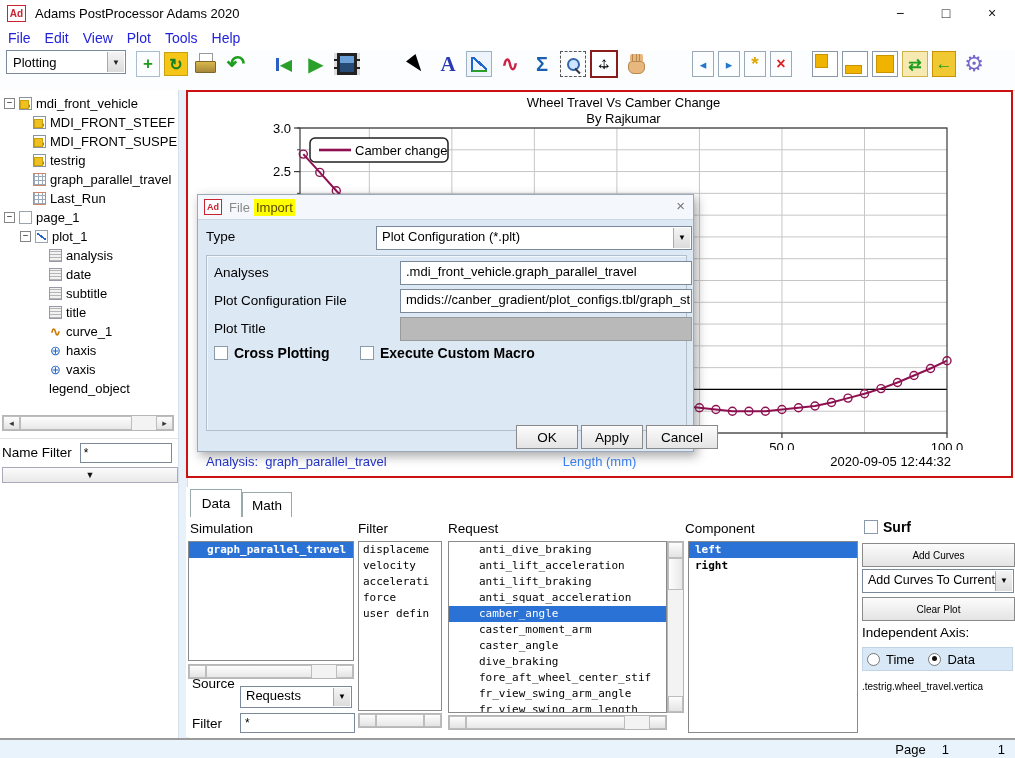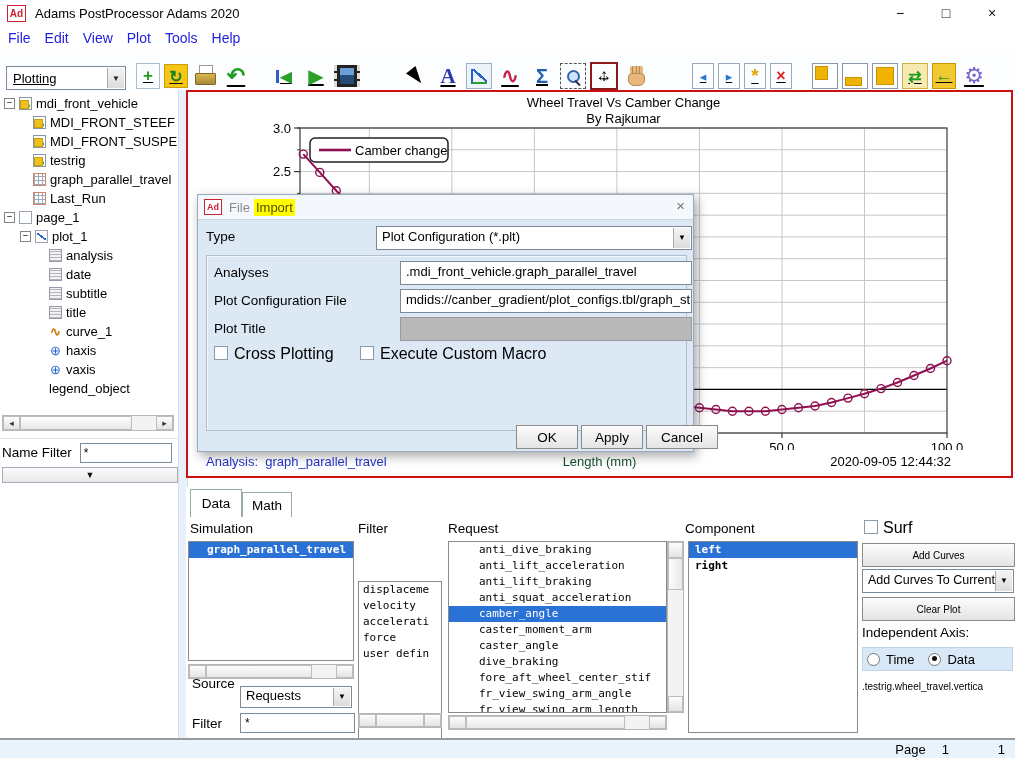--- a/index.html
+++ b/index.html
@@ -11,21 +11,21 @@
   .ad-badge{width:17px;height:15px;border:1.5px solid #c23;color:#c23;font-weight:bold;font-size:10px;display:flex;align-items:center;justify-content:center;margin-left:7px;background:#fff;}
   .win-title{margin-left:9px;font-size:13px;}
   .win-controls{position:absolute;right:0;top:0;height:26px;display:flex;}
   .win-btn{width:46px;height:26px;display:flex;align-items:center;justify-content:center;font-size:14px;color:#111;}
 
   
   .menubar{position:absolute;left:0;top:26px;width:1015px;height:24px;display:flex;align-items:center;padding-left:2px;background:#fff;}
   .menu-item{color:#2222dd;padding:2px 8px 2px 6px;font-size:14px;}
 
   
-  .toolbar{position:absolute;left:0;top:50px;width:1015px;height:40px;background:#fcfdff;border-bottom:1px solid #d6dde6;display:flex;align-items:flex-end;text-decoration:underline;}
+  .toolbar{position:absolute;left:0;top:50px;width:1015px;height:40px;background:#fcfdff;border-bottom:1px solid #d6dde6;display:flex;align-items:flex-start;}
   .combo{position:relative;height:22px;background:#fff;border:1px solid #7a8a9a;display:flex;align-items:center;padding-left:6px;font-size:13px;}
   .combo .arrowbox{position:absolute;right:1px;top:1px;bottom:1px;width:16px;background:linear-gradient(#f4f4f4,#dcdcdc);border-left:1px solid #aaa;display:flex;align-items:center;justify-content:center;font-size:8px;color:#222;}
   #mode-combo{width:112px;margin-left:6px;}
   #toolbar-icons{display:flex;align-items:center;margin-left:8px;}
   .tb{width:28px;height:28px;margin:0 2px;display:flex;align-items:center;justify-content:center;font-size:17px;position:relative;flex:none;}
   .tb.gap{margin-left:18px;}
   .tb.biggap{margin-left:40px;}
   .tb.framed{border:1px solid #8a97a8;background:#f7fafd;}
   .tb[data-name="new-page-icon"]{color:#1f9d1f;font-weight:bold;background:#fbfdff;border:1px solid #aabccd;width:22px;height:24px;}
   .tb[data-name="reload-icon"]{color:#17821d;background:#f5c518;border:1px solid #c9a00a;font-weight:bold;font-size:16px;width:22px;height:22px;}
@@ -92,37 +92,37 @@
   .namefilter .lbl{margin-left:2px;font-size:13.5px;}
   .namefilter input{margin-left:8px;width:84px;height:18px;border:1px solid #7a8a9a;font-size:12px;padding:0 3px;font-family:"Liberation Sans",sans-serif;}
   .collapse-btn{position:absolute;left:2px;top:377px;width:174px;height:14px;border:1px solid #aab;background:linear-gradient(#fbfbfb,#e9e9e9);display:flex;align-items:center;justify-content:center;font-size:9px;color:#111;}
 
   
   .plotregion{position:absolute;left:186px;top:90px;width:827px;height:388px;border:2px solid #cc1111;background:#fff;box-sizing:border-box;}
   #chart{position:absolute;left:0;top:0;width:823px;height:358px;}
   #chart text{font-family:"Liberation Sans",sans-serif;font-size:13px;fill:#000;}
   .plot-status{position:absolute;left:0;top:360px;width:823px;height:22px;font-size:13px;}
   .ps-analysis{position:absolute;left:18px;top:2px;color:#2233cc;}
-  .ps-xlabel{position:absolute;left:0;right:0;top:2px;text-align:center;color:#14532d;}
+  .ps-xlabel{position:absolute;left:0;right:0;top:2px;text-align:center;color:#3b82f6;}
   .ps-date{position:absolute;right:60px;top:2px;color:#000;}
 
   
   .dialog{position:absolute;left:197px;top:194px;width:497px;height:258px;background:#dde8f5;border:1px solid #9aaabb;box-shadow:3px 4px 10px rgba(60,60,60,.45);z-index:50;box-sizing:border-box;}
   .dlg-title{position:absolute;left:0;top:0;right:0;height:24px;background:#f4f7fb;border-bottom:1px solid #ccd6e2;display:flex;align-items:center;padding-left:6px;}
   .dlg-badge{width:16px;height:14px;border:1.5px solid #c23;color:#c23;font-weight:bold;font-size:9px;display:flex;align-items:center;justify-content:center;background:#fff;margin-right:7px;}
   .dlg-t-prefix{color:#8a8a8a;font-size:13px;margin-right:4px;}
   .dlg-t-hl{background:#ffff00;color:#5a4a00;font-size:13px;padding:1px 2px;}
   .dlg-close{position:absolute;right:8px;top:2px;font-size:15px;color:#777;}
   .dlg-label{position:absolute;font-size:13.5px;}
   .fld{position:absolute;background:#fff;border:1px solid #7a8a9a;height:20px;font-size:13px;padding:1px 5px;line-height:18px;white-space:nowrap;overflow:hidden;box-sizing:content-box;}
   .fld.disabled{background:#b9b9b9;border-color:#9a9a9a;}
   .fld.combo-f .arrowbox{position:absolute;right:1px;top:1px;bottom:1px;width:16px;background:linear-gradient(#f4f4f4,#dcdcdc);border-left:1px solid #aaa;display:flex;align-items:center;justify-content:center;font-size:8px;}
   .groupbox{position:absolute;left:8px;top:60px;width:479px;height:174px;border:1px solid #b0becd;box-shadow:inset 1px 1px 0 #f2f7fc;}
   .cb{position:absolute;width:12px;height:12px;border:1px solid #8a9aa8;background:#fff;}
-  .cb-label{position:absolute;font-size:16px;}
+  .cb-label{position:absolute;font-size:14px;font-weight:bold;}
   .dlg-btn{position:absolute;height:22px;border:1px solid #8a8a8a;background:linear-gradient(#fcfcfc,#e4e4e4);display:flex;align-items:center;justify-content:center;font-size:13.5px;margin-left:28px;}
 
   
   .datapanel{position:absolute;left:186px;top:487px;width:829px;height:250px;background:#fff;}
   .tab{position:absolute;border:1px solid #9aa;border-bottom:none;background:#fff;display:flex;align-items:center;justify-content:center;font-size:13.5px;}
   .tab.active{left:4px;top:2px;width:50px;height:27px;z-index:2;}
   .tab.inactive{left:56px;top:5px;width:48px;height:24px;}
   .col-label{position:absolute;font-size:13.5px;}
   .listbox{position:absolute;background:#fff;border:1px solid #8a8a8a;overflow:hidden;font-family:"DejaVu Sans Mono",monospace;font-size:11px;box-sizing:border-box;}
   .li{height:16px;line-height:16px;white-space:pre;overflow:hidden;}
@@ -461,21 +461,21 @@
     <div class="listbox bold" id="sim-list" style="left:2px;top:54px;width:166px;height:120px;" data-name="simulation-list">
         <div class="li sel" data-name="list-item" style="padding-left: 18px;">graph_parallel_travel</div>
       </div>
     <div class="hscroll" style="left:2px;top:177px;width:166px;" data-name="simulation-hscrollbar">
       <div class="sb-btn" data-name="scroll-left-icon"></div>
       <div class="sb-thumb"></div>
       <div class="sb-rest"></div>
       <div class="sb-btn" data-name="scroll-right-icon"></div>
     </div>
 
-    <div class="listbox" id="filter-list" style="left:172px;top:54px;width:84px;height:170px;margin-top:40px;" data-name="filter-list">
+    <div class="listbox" id="filter-list" style="left:172px;top:54px;width:84px;height:170px;" data-name="filter-list">
         <div class="li" data-name="list-item" style="padding-left: 4px;">displaceme</div>
         <div class="li" data-name="list-item" style="padding-left: 4px;">velocity</div>
         <div class="li" data-name="list-item" style="padding-left: 4px;">accelerati</div>
         <div class="li" data-name="list-item" style="padding-left: 4px;">force</div>
         <div class="li" data-name="list-item" style="padding-left: 4px;">user defin</div>
       </div>
     <div class="hscroll" style="left:172px;top:226px;width:84px;" data-name="filter-hscrollbar">
       <div class="sb-btn" data-name="scroll-left-icon"></div>
       <div class="sb-thumb"></div>
       <div class="sb-btn" data-name="scroll-right-icon"></div>

